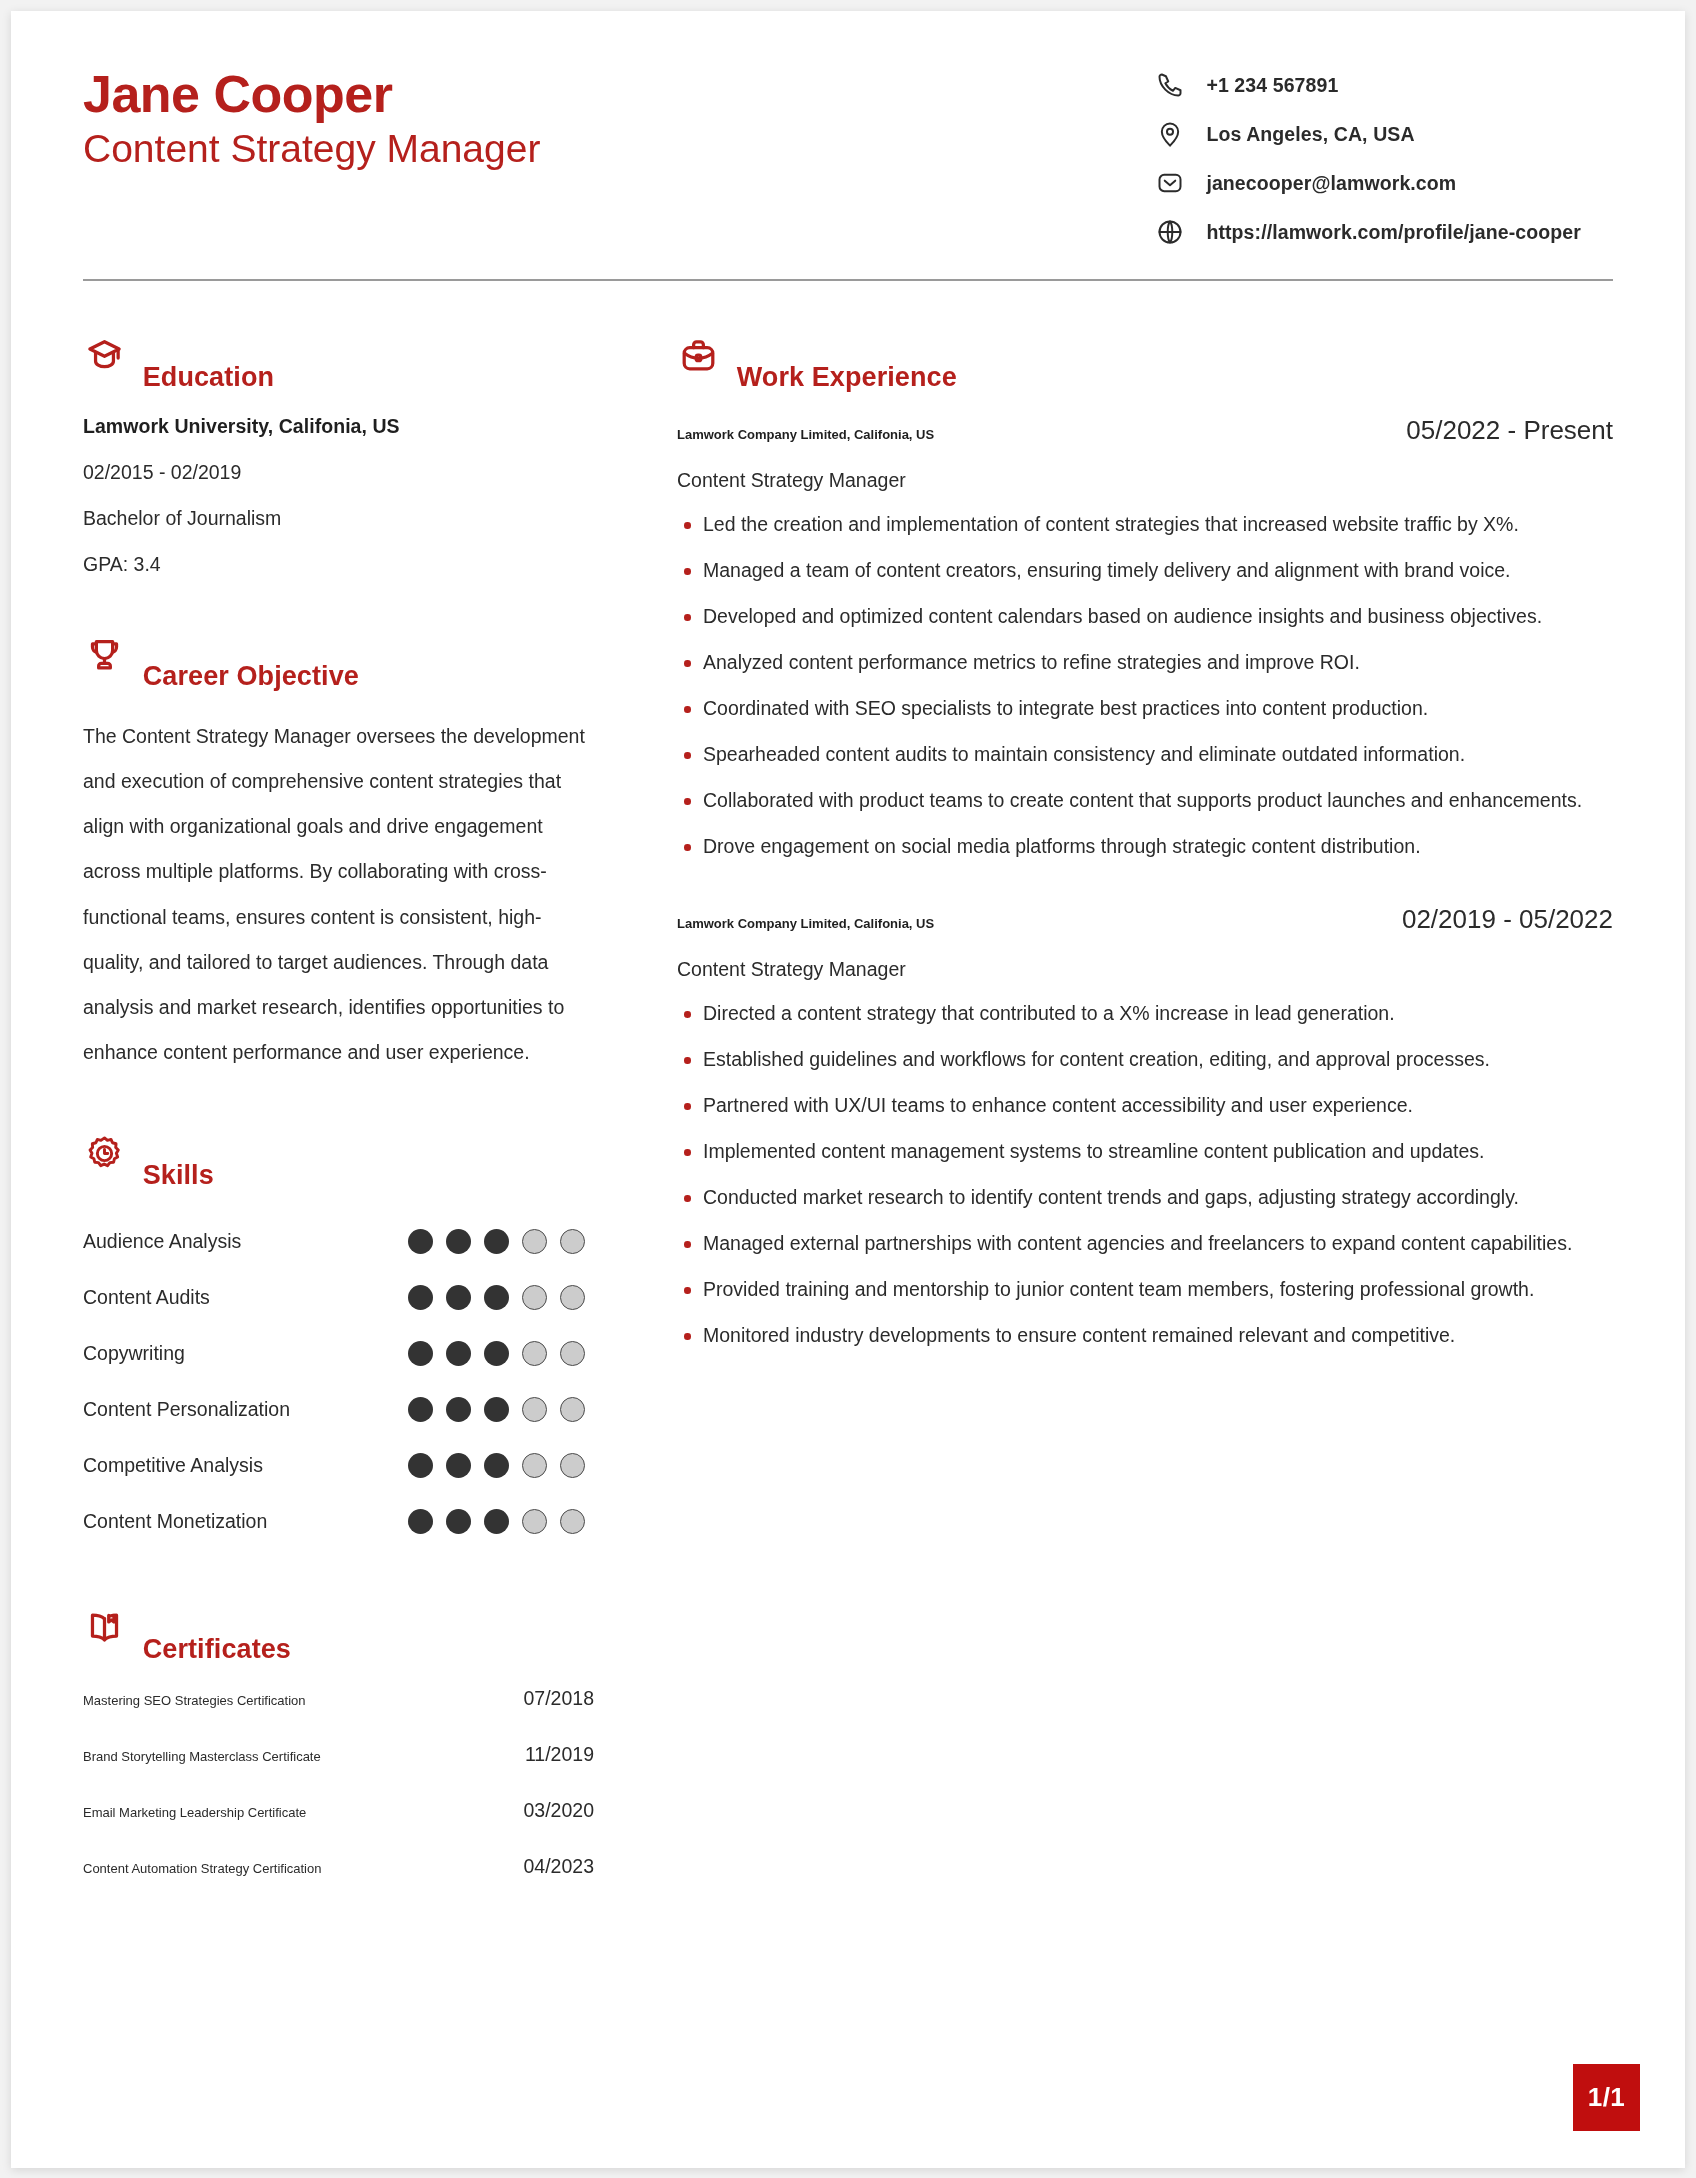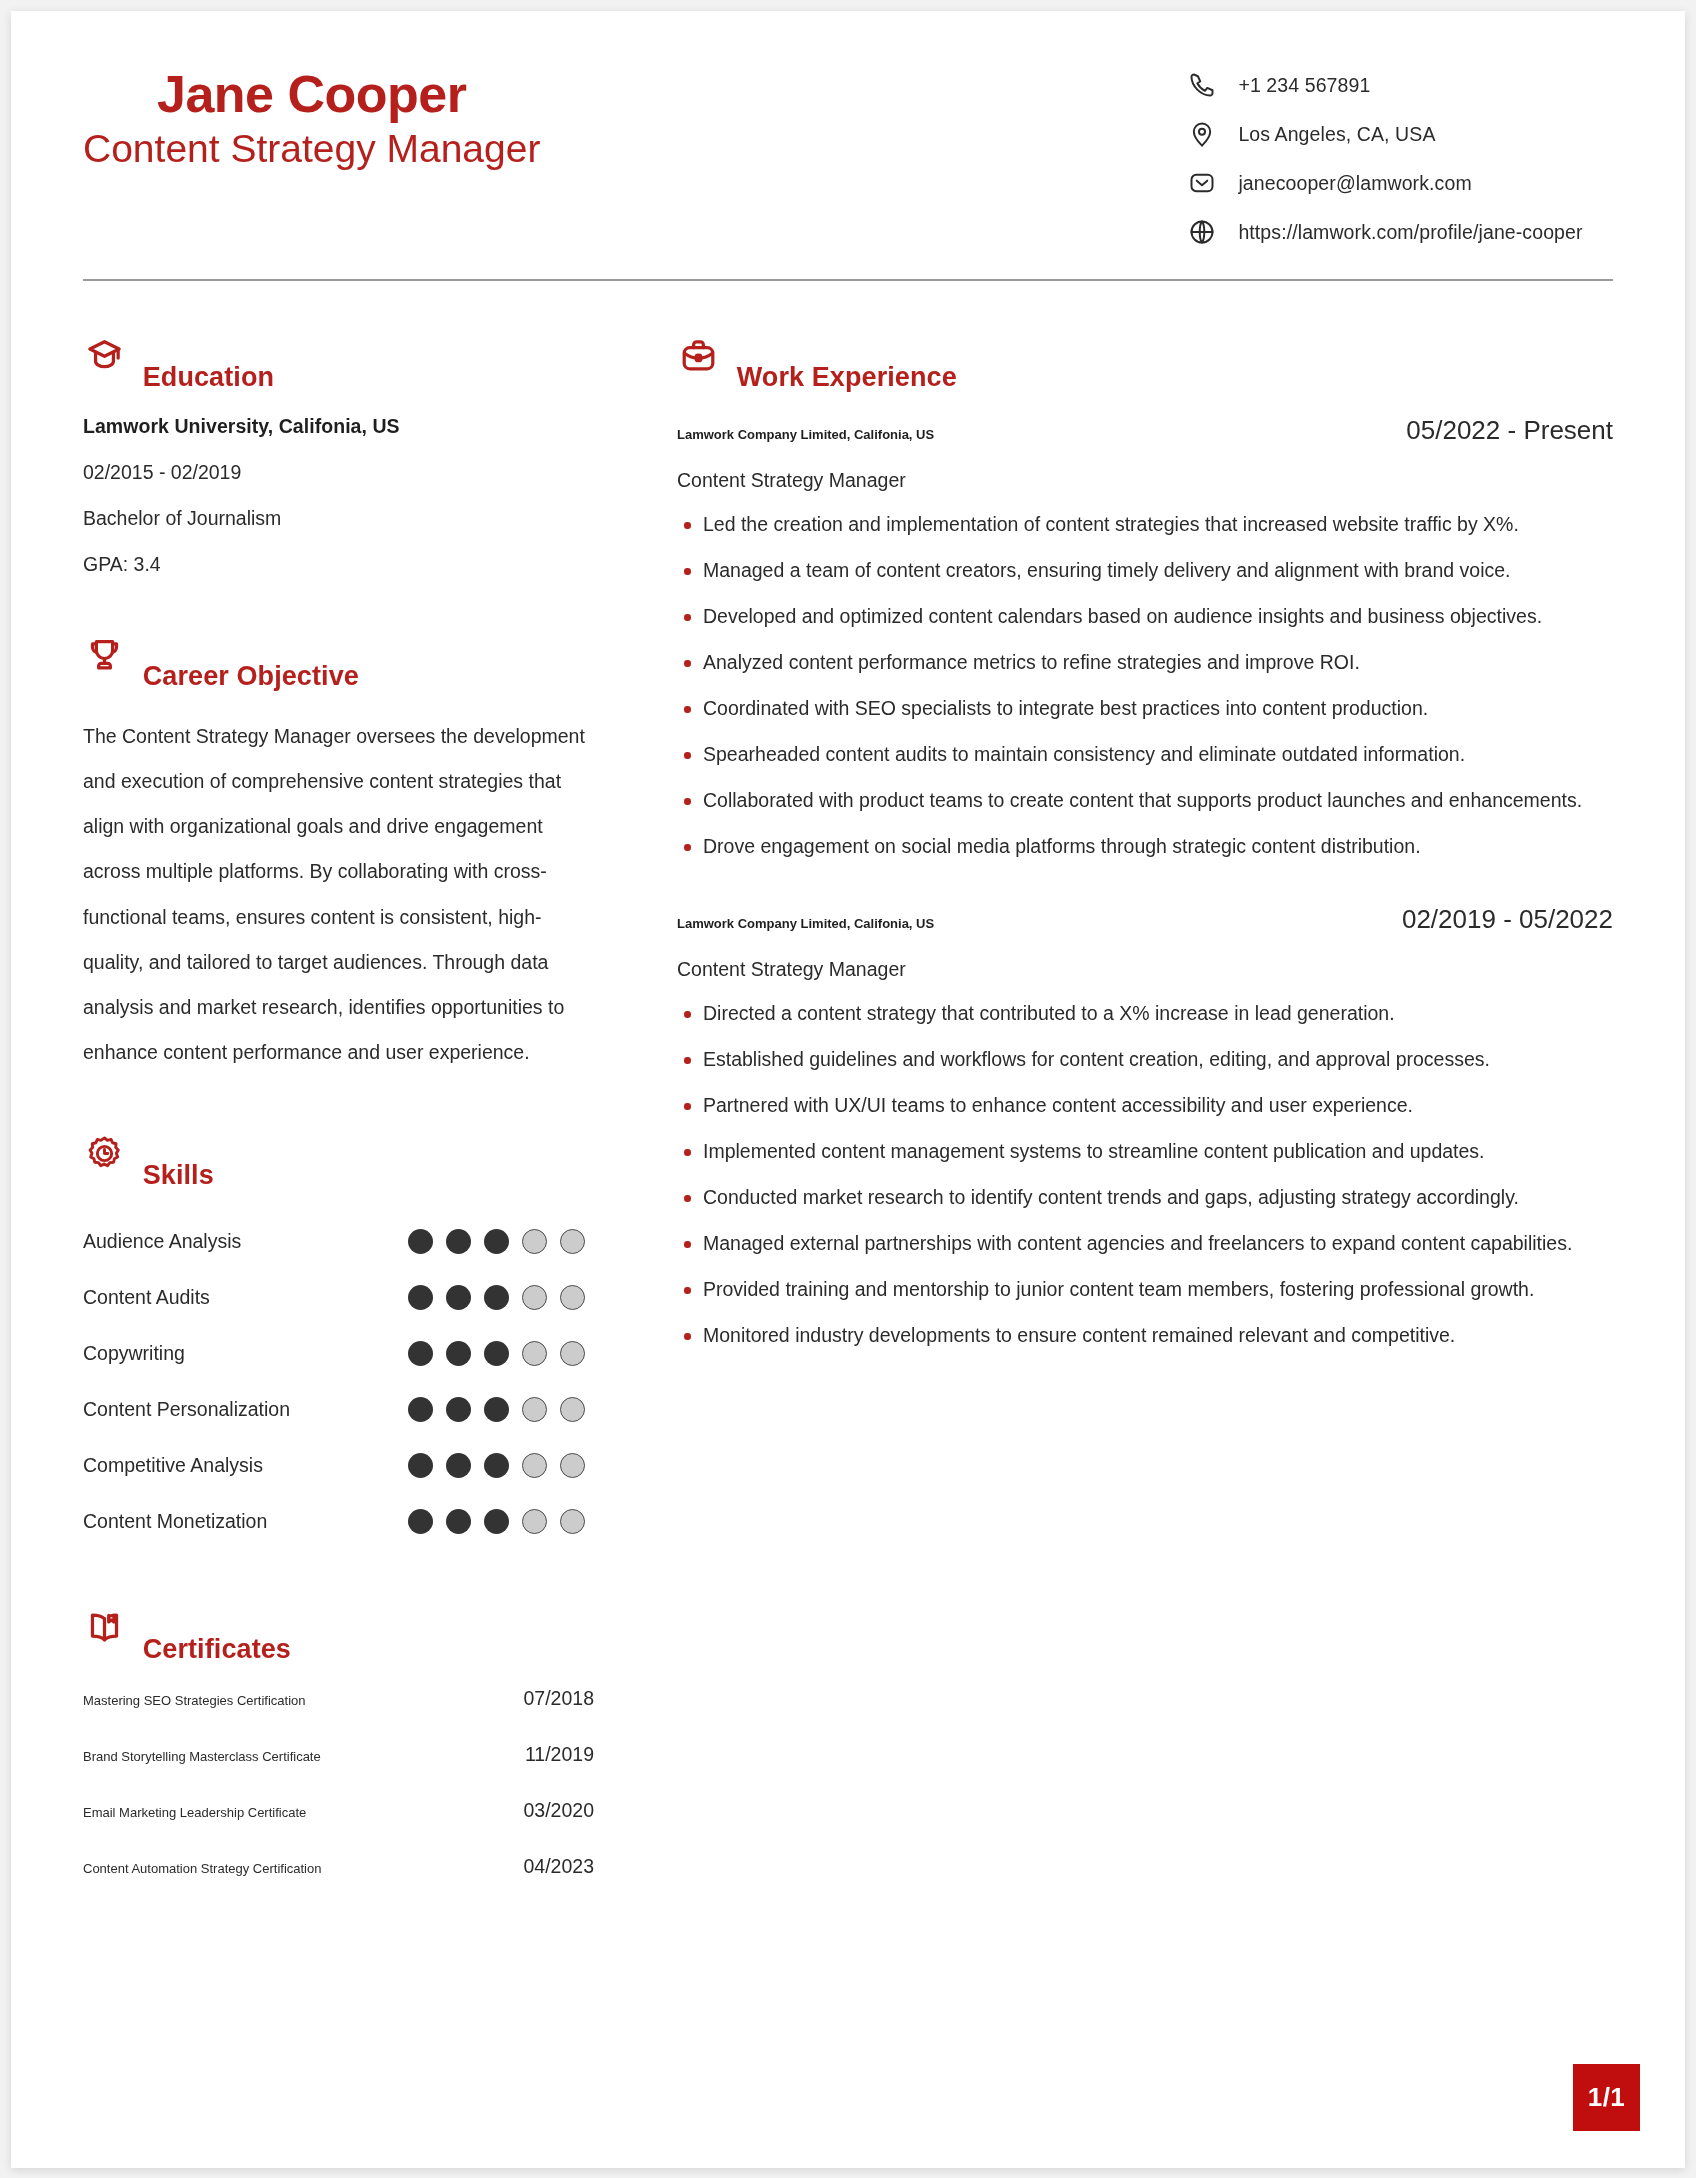--- a/index.html
+++ b/index.html
@@ -18,46 +18,45 @@
     width: 1674px;
     height: 2157px;
     background: #ffffff;
     box-shadow: 0 1.9px 9.3px rgba(0,0,0,0.12);
     overflow: hidden;
   }
 
   
   .header {
     position: relative;
-    padding: 46px 72px 0 72px;
+    padding: 46px 104px 0 72px;
     display: flex;
     justify-content: space-between;
     align-items: flex-start;
-    text-align: center;
   }
   .identity { padding-top: 11px; }
   .name {
     color: #b5201c;
     font-size: 52px;
     font-weight: bold;
     letter-spacing: -0.5px;
     line-height: 1.02;
     font-stretch: condensed;
     white-space: nowrap;
   }
   .job-title {
     color: #b5201c;
     font-size: 39px;
     font-weight: normal;
     line-height: 1.25;
     margin-top: 3.7px;
     white-space: nowrap;
   }
 
-  .contact-list { padding-top: 3.7px; min-width: 427px; }
+  .contact-list { padding-top: 3.7px; min-width: 427px; font-weight: bold; }
   .contact-row {
     display: flex;
     align-items: center;
     height: 49px;
   }
   .contact-ic {
     width: 32px; height: 32px;
     flex: 0 0 32px;
     margin-right: 20.4px;
     display: flex; align-items: center; justify-content: center;

